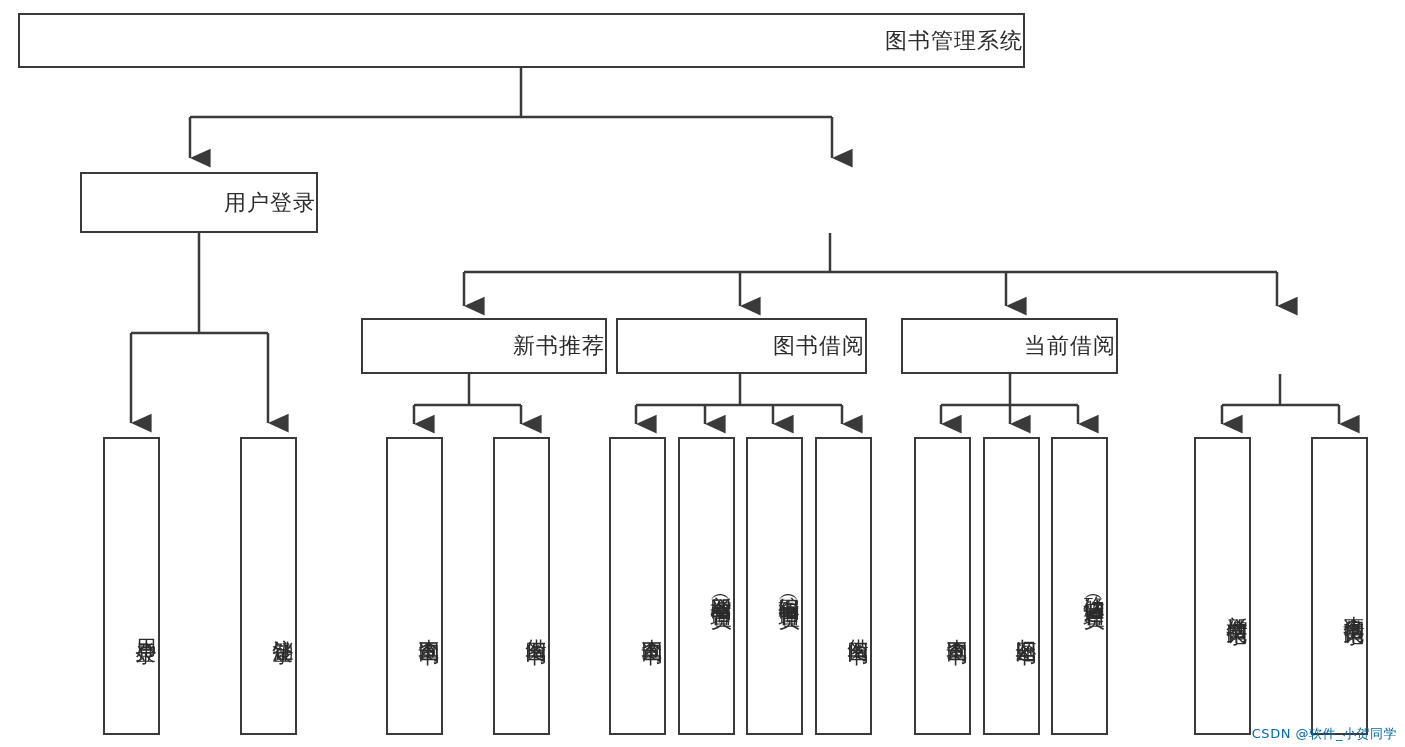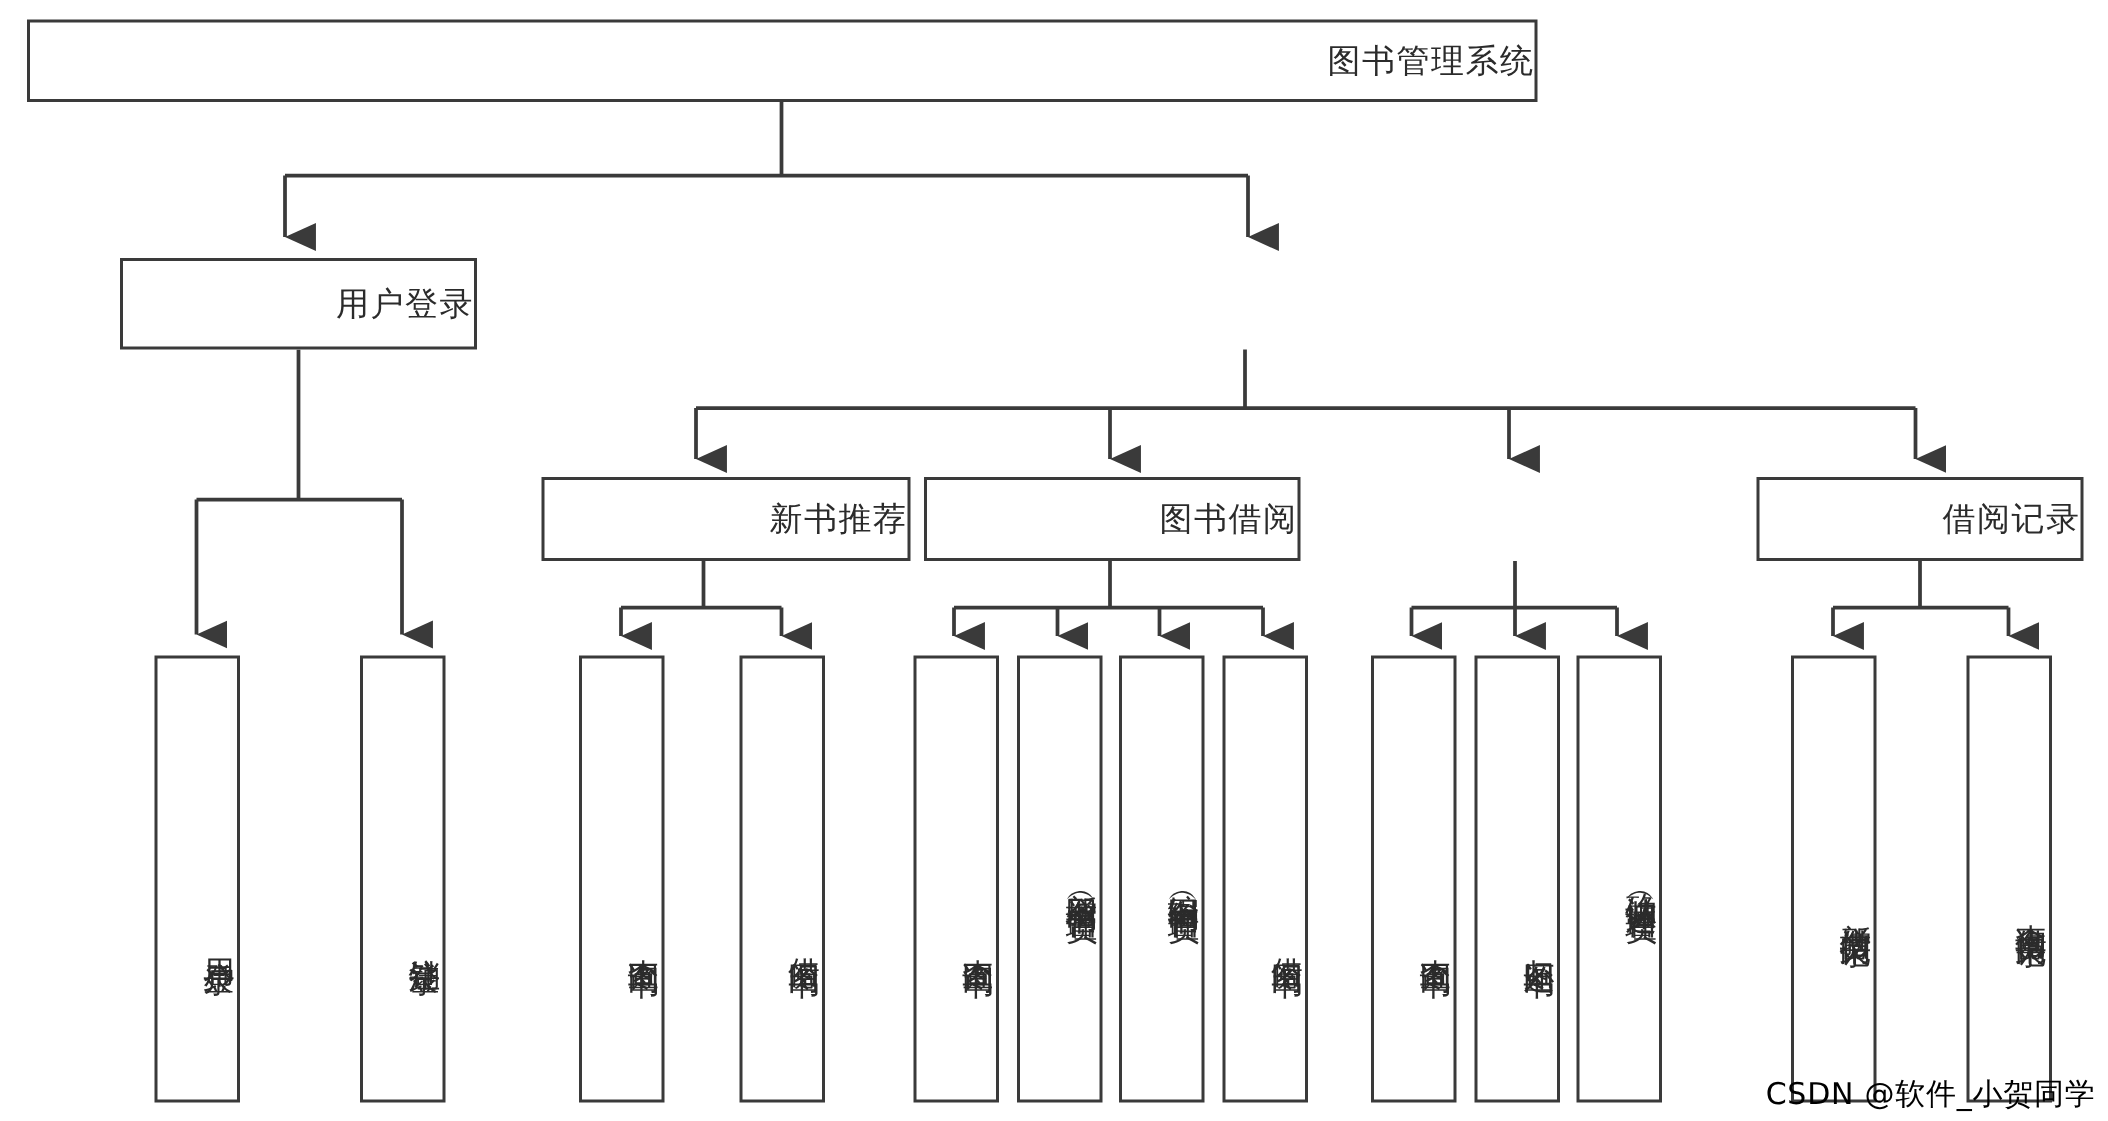--- a/index.html
+++ b/index.html
@@ -58,22 +58,22 @@
     white-space: pre-line;
     text-align: center;
   }
   .node.vertical .node-label {
     white-space: normal;
   }
   #watermark {
     position: absolute;
     right: 8px;
     bottom: 4px;
-    font-size: 20px;
-    color: #000000;
+    font-size: 13px;
+    color: #0369a1;
     letter-spacing: 0.5px;
     z-index: 5;
     user-select: none;
     font-family: "DejaVu Sans", "Liberation Sans", sans-serif;
   }
 </style>
 </head>
 <body>
 
 <div id="canvas">
@@ -154,24 +154,24 @@
 
 
   <div class="node horizontal" style="left:361px; top:318px; width:246px; height:56px;">
     <span class="node-label">新书推荐</span>
   </div>
 
   <div class="node horizontal" style="left:616px; top:318px; width:251px; height:56px;">
     <span class="node-label">图书借阅</span>
   </div>
 
-
-  <div class="node horizontal" style="left:1171px; top:318px; width:218px; height:56px;">
-    <span class="node-label">借阅记录</span>
-  </div>
+  <div class="node horizontal" style="left:901px; top:318px; width:217px; height:56px;">
+    <span class="node-label">当前借阅</span>
+  </div>
+
 
   <div class="node vertical" style="left:103px; top:437px; width:57px; height:298px; padding-top:80px;">
     <span class="node-label">用户登录</span>
   </div>
 
   <div class="node vertical" style="left:240px; top:437px; width:57px; height:298px; padding-top:80px;">
     <span class="node-label">注销登录</span>
   </div>
 
   <div class="node vertical" style="left:386px; top:437px; width:57px; height:298px; padding-top:80px;">

